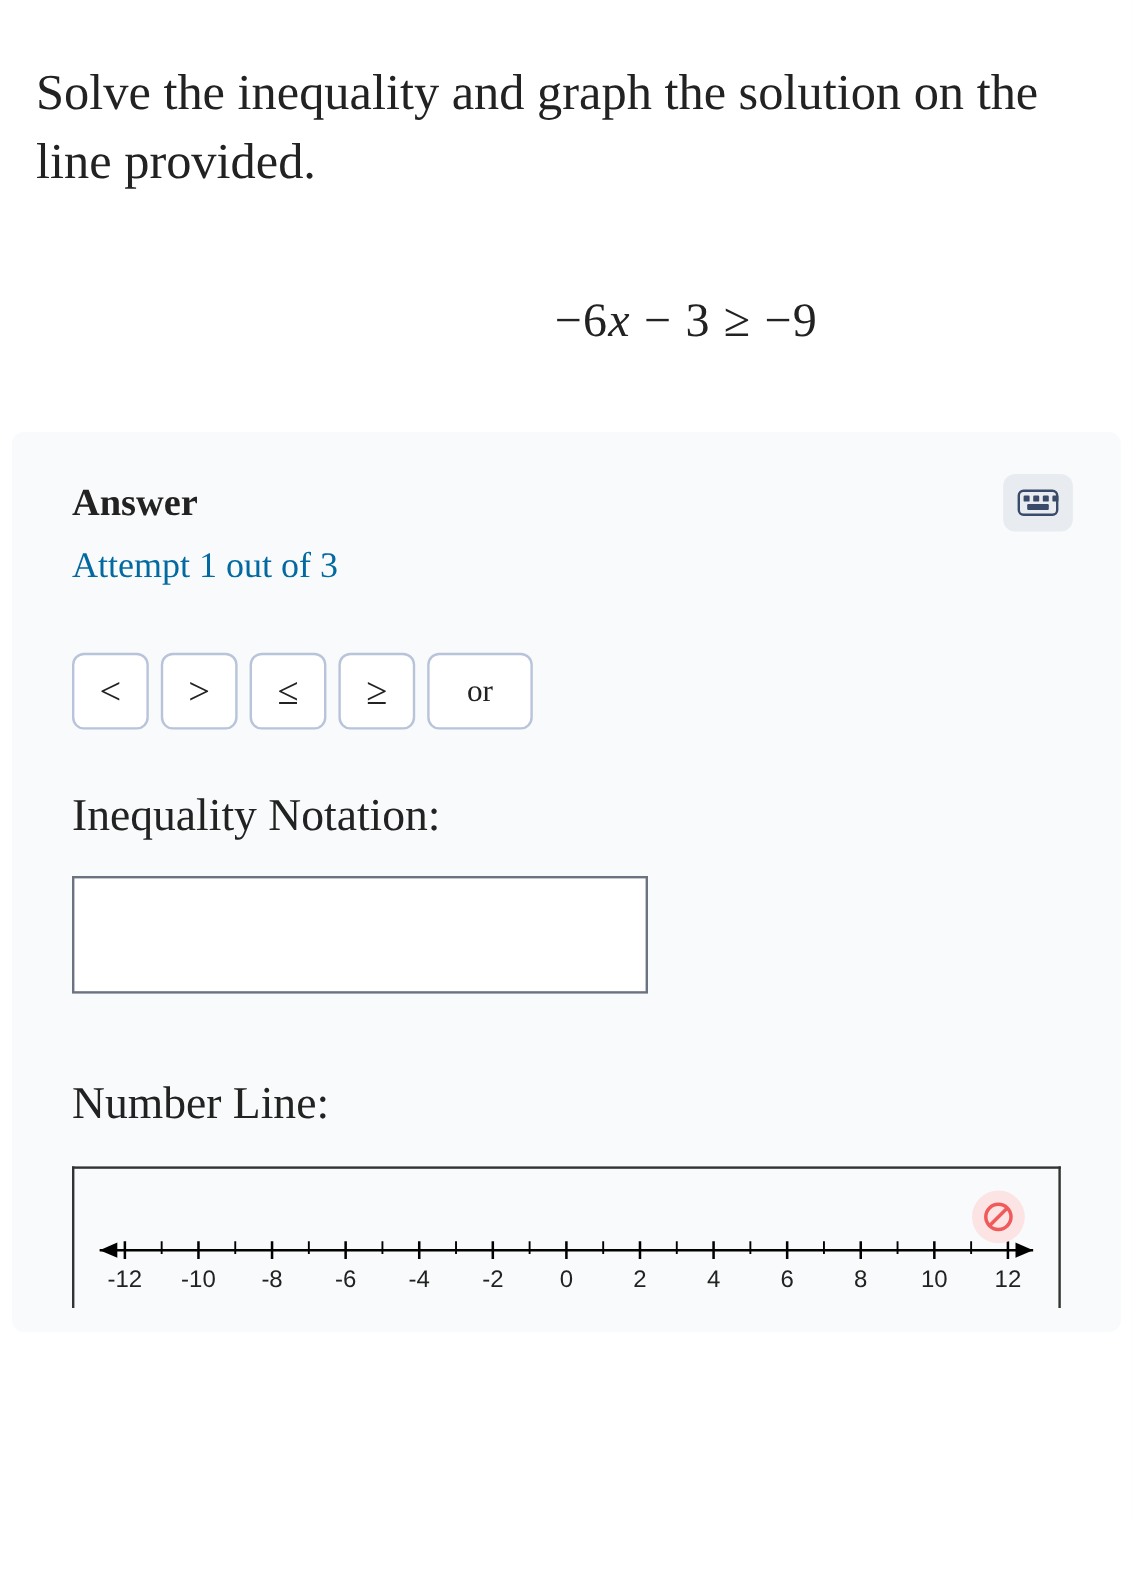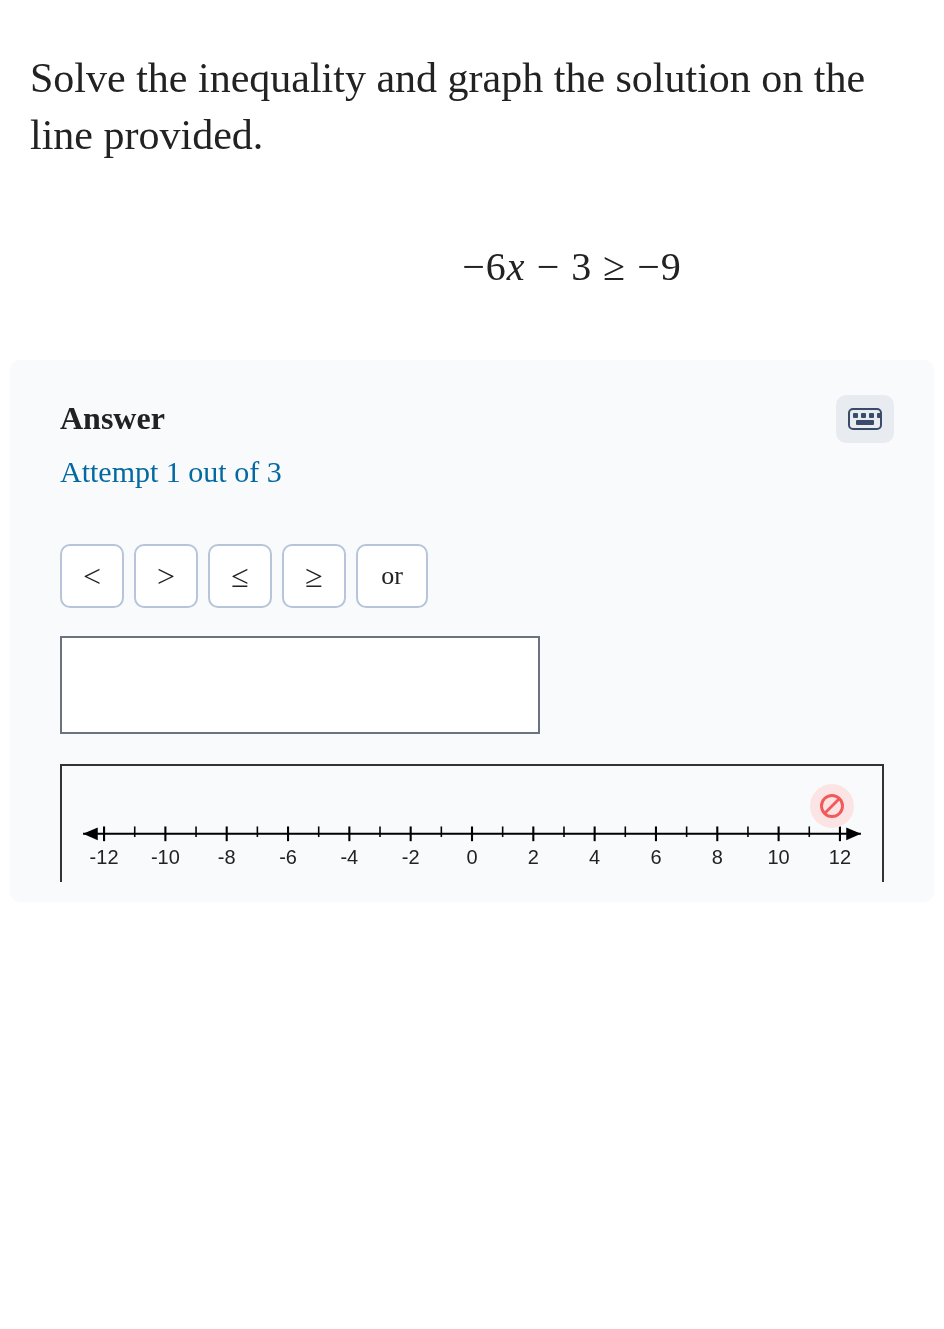--- a/index.html
+++ b/index.html
@@ -89,21 +89,21 @@
     border-radius: 10px;
     background: #fff;
     display: flex;
     align-items: center;
     justify-content: center;
     font-size: 32px;
     font-family: 'Times New Roman', serif;
     color: #222;
     cursor: pointer;
   }
-  .op-btn.or-btn { width: 72px; font-size: 26px; }
+  .op-btn.or-btn { width: 88px; font-size: 26px; }
   .section-label {
     font-size: 38px;
     margin-top: 50px;
   }
   .input-box {
     margin-top: 28px;
     width: 480px;
     height: 98px;
     border: 2px solid #6b7280;
     background: #fff;
@@ -155,22 +155,24 @@
   <div class="attempt">Attempt 1 out of 3</div>
 
   <div class="op-row">
     <div class="op-btn">&lt;</div>
     <div class="op-btn">&gt;</div>
     <div class="op-btn">≤</div>
     <div class="op-btn">≥</div>
     <div class="op-btn or-btn">or</div>
   </div>
 
+  <div class="section-label">Inequality Notation:</div>
   <div class="input-box"></div>
 
+  <div class="section-label" style="margin-top:70px">Number Line:</div>
 
   <div class="number-line-wrap">
     <div class="clear-circle">
       <svg viewBox="0 0 24 24">
         <circle cx="12" cy="12" r="9" fill="none" stroke="#f15a5a" stroke-width="2.5"></circle>
         <line x1="6" y1="18" x2="18" y2="6" stroke="#f15a5a" stroke-width="2.5"></line>
       </svg>
     </div>
     <svg class="nl-svg" viewBox="0 0 780 100">
       <line x1="20" y1="55" x2="760" y2="55" stroke="#000" stroke-width="2"></line>

